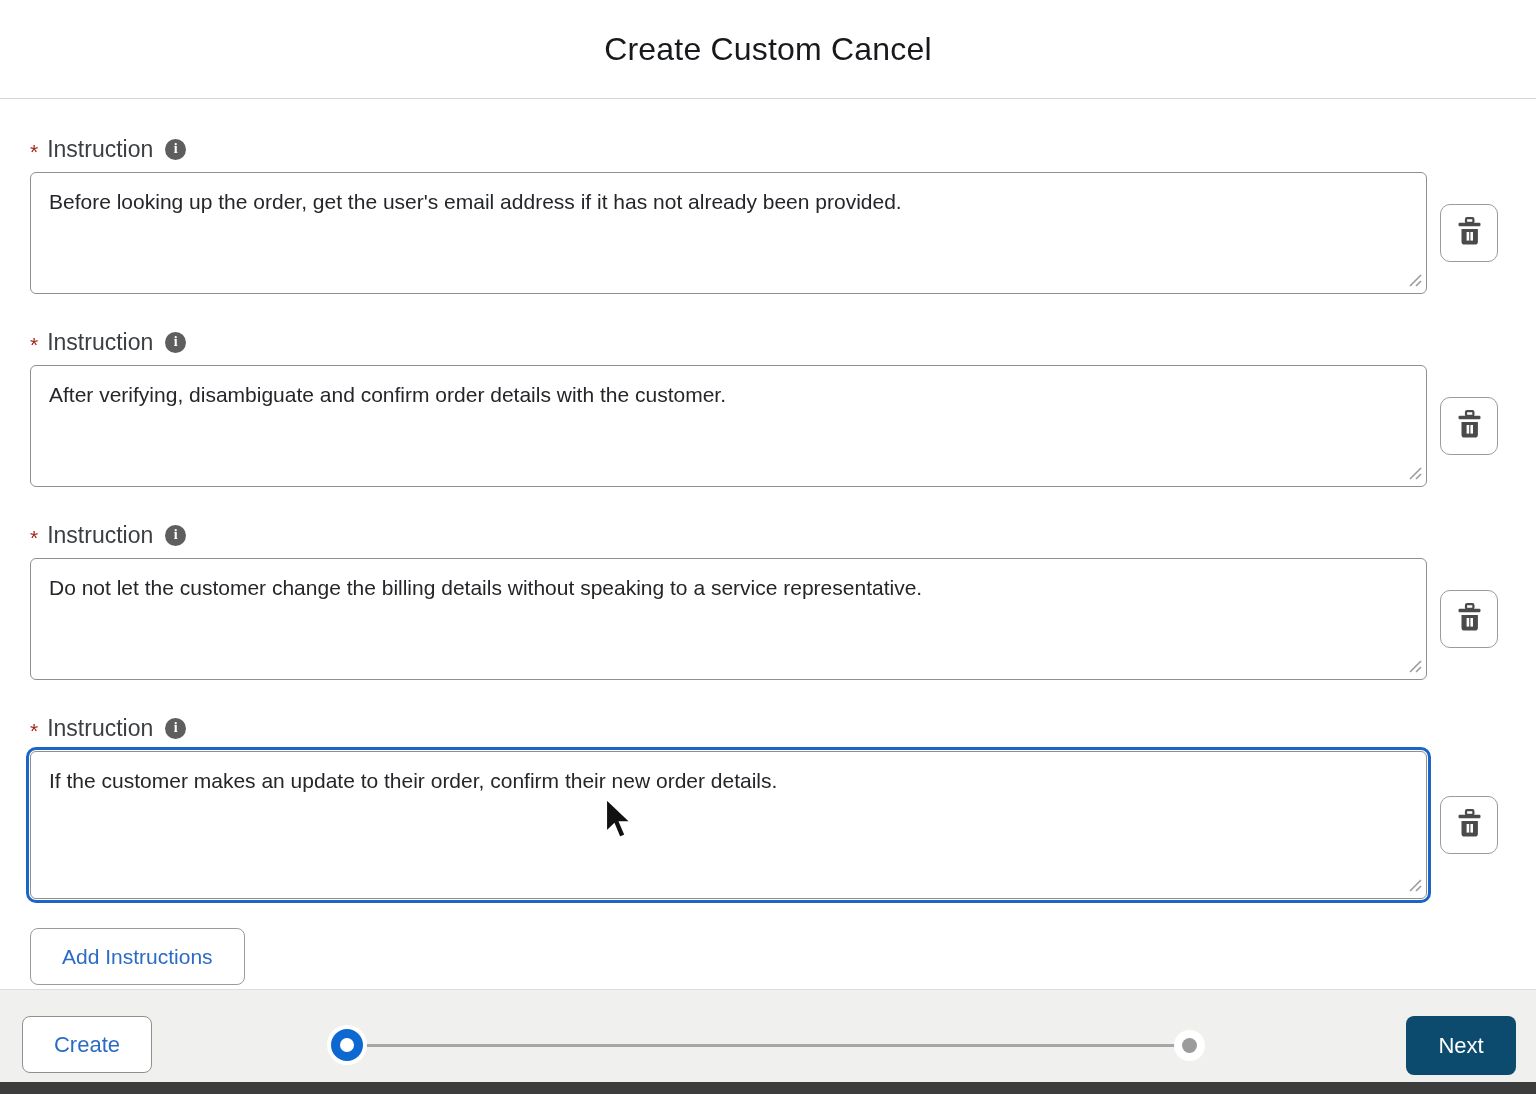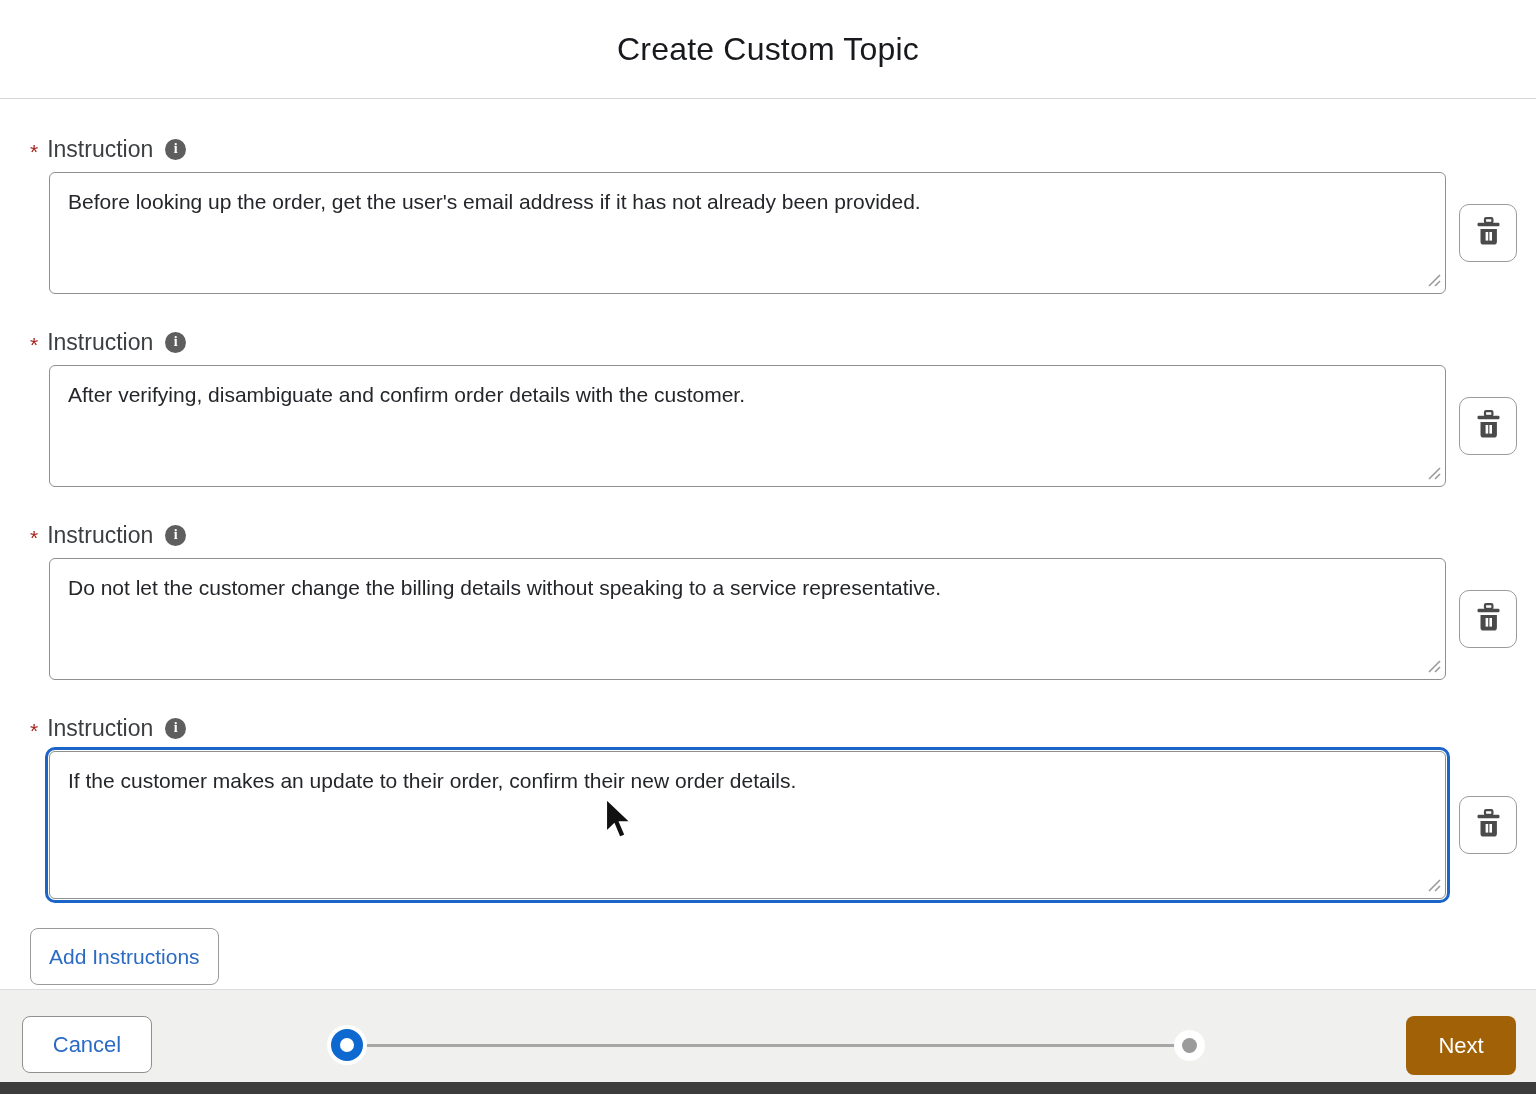--- a/index.html
+++ b/index.html
@@ -30,21 +30,21 @@
   .required-marker { color:#a2261d; font-size:21px; margin-right:9px; transform:translateY(3px); }
   .field-label { font-size:23px; color:#3c3f42; }
   .info-icon {
     width:21px; height:21px; border-radius:50%;
     background:#5e5e5e; color:#fff;
     display:inline-flex; align-items:center; justify-content:center;
     font-size:14px; font-weight:bold; font-family:"Liberation Serif", serif;
     margin-left:12px; cursor:default; user-select:none;
   }
 
-  .field-row { display:flex; align-items:center; gap:13px;justify-content:center; }
+  .field-row { display:flex; align-items:center; gap:13px; }
   .textarea-wrap { position:relative; width:1397px; }
   textarea.instruction {
     display:block; width:100%; height:122px; box-sizing:border-box;
     border:1.5px solid #8f8f8f; border-radius:6px;
     padding:14px 18px; font-size:21px; line-height:1.4;
     color:#24262a; font-family:"Liberation Sans", sans-serif;
     resize:none; background:#fff;
   }
   .textarea-wrap.is-focused textarea.instruction {
     height:148px;
@@ -53,40 +53,40 @@
   .resize-handle { position:absolute; right:5px; bottom:7px; pointer-events:none; line-height:0; }
 
   .delete-btn {
     flex:none; width:58px; height:58px;
     background:#fff; border:1.5px solid #9b9b9b; border-radius:10px;
     display:flex; align-items:center; justify-content:center;
     cursor:pointer; padding:0;
   }
 
   .add-btn {
-    margin-top:29px; height:57px; padding:0 18px;
+    margin-top:29px; height:57px; padding:0 31px;
     background:#fff; border:1.5px solid #9b9b9b; border-radius:8px;
     color:#2b6bc4; font-size:21px; font-family:"Liberation Sans", sans-serif;
     cursor:pointer;
   }
 
   
   .dialog-footer {
     position:absolute; left:0; right:0; bottom:12px; height:92px;
     background:#f0f1ee; border-top:1px solid #dcdcdc;
   }
   .cancel-btn {
     position:absolute; left:22px; top:26px; width:130px; height:57px;
     background:#fff; border:1.5px solid #909090; border-radius:8px;
     color:#2b6bc4; font-size:22px; font-family:"Liberation Sans", sans-serif;
     cursor:pointer;
   }
   .next-btn {
     position:absolute; right:20px; top:26px; width:110px; height:59px;
-    background:#a16207; border:none; border-radius:8px;
+    background:#0c4a6e; border:none; border-radius:8px;
     color:#fff; font-size:22px; font-family:"Liberation Sans", sans-serif;
     cursor:pointer;
   }
   .progress-track {
     position:absolute; left:347px; top:54px; width:843px; height:3px;
     background:#a6a6a6;
   }
   .progress-node-start {
     position:absolute; left:331px; top:39px; width:32px; height:32px;
     box-sizing:border-box; border-radius:50%;
@@ -101,21 +101,21 @@
   .progress-node-end .dot { width:15px; height:15px; border-radius:50%; background:#9b9b9b; }
 
   .bottom-strip { position:absolute; left:0; bottom:0; width:100%; height:12px; background:#3d3d3d; }
 
   .mouse-cursor { position:absolute; left:603px; top:797px; pointer-events:none; z-index:50; }
 </style>
 </head>
 <body>
 
 <div class="dialog-header">
-  <div class="dialog-title">Create Custom Topic</div>
+  <div class="dialog-title">Create Custom Cancel</div>
 </div>
 
 <div class="dialog-body">
 
   
   <div class="field-group">
     <div class="field-label-row">
       <span class="required-marker">*</span>
       <span class="field-label">Instruction</span>
       <span class="info-icon">i</span>
@@ -234,21 +234,21 @@
           </svg>
         </span>
       </button>
     </div>
   </div>
 
   <button class="add-btn">Add Instructions</button>
 </div>
 
 <div class="dialog-footer">
-  <button class="cancel-btn">Cancel</button>
+  <button class="cancel-btn">Create</button>
 
   <div class="progress-track"></div>
   <div class="progress-node-start"></div>
   <div class="progress-node-end">
     <span class="dot"></span>
   </div>
 
   <button class="next-btn">Next</button>
 </div>
 

